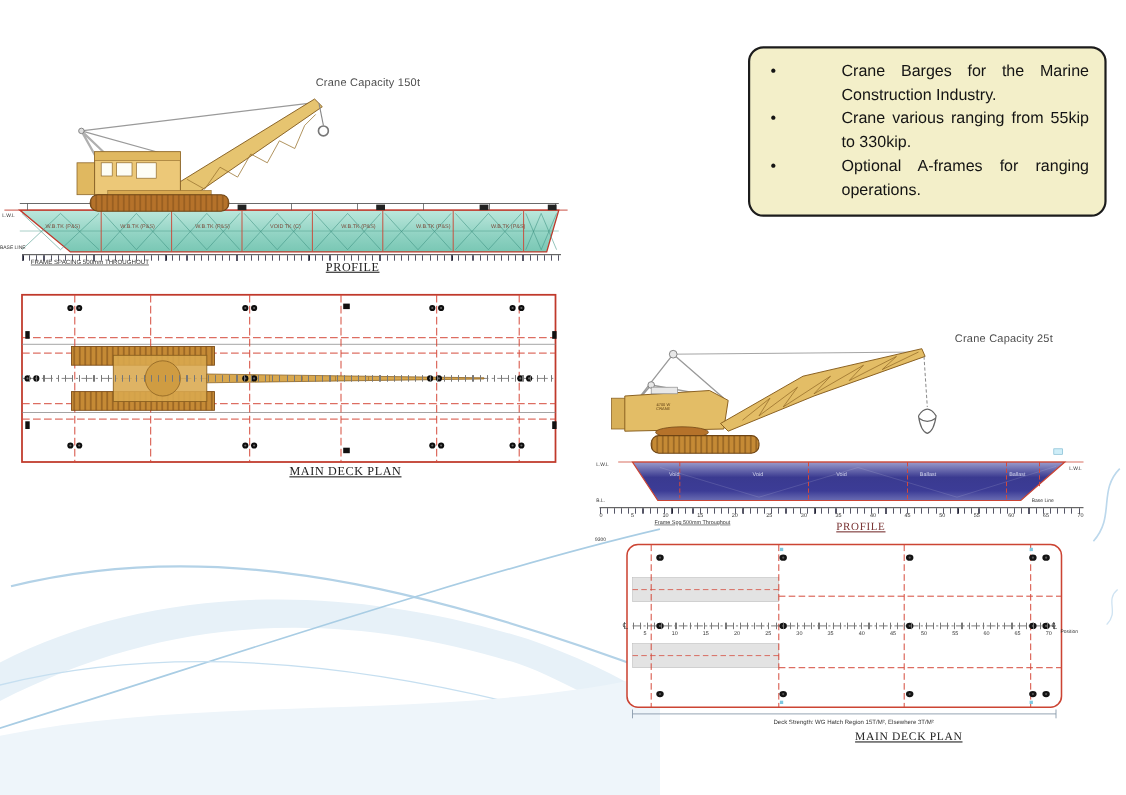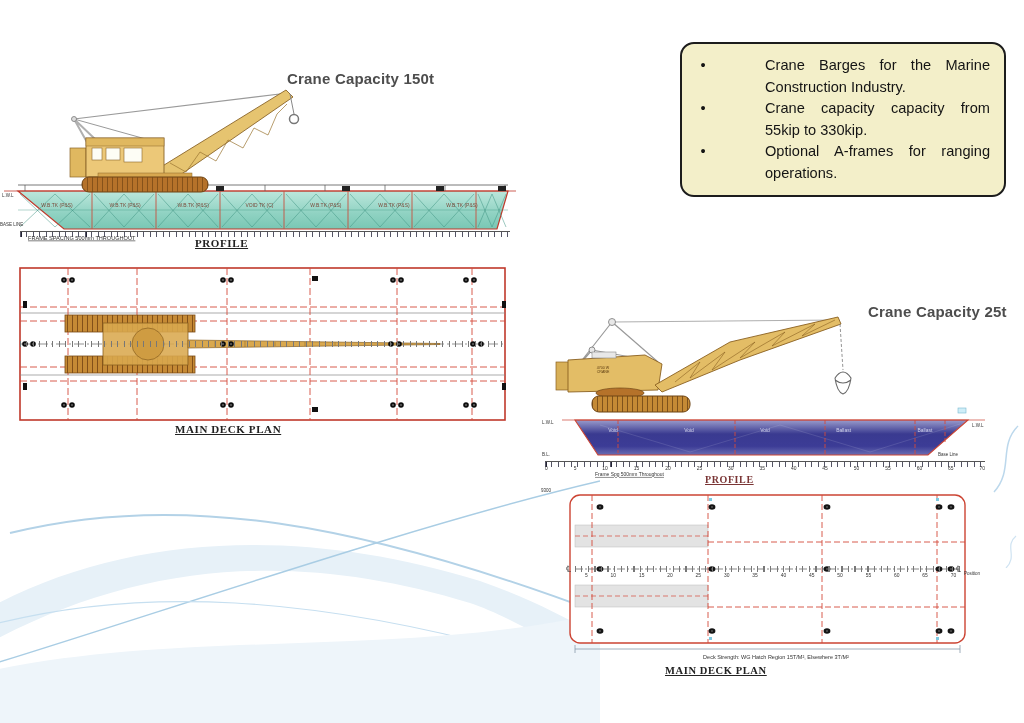--- a/index.html
+++ b/index.html
@@ -1,21 +1,21 @@
 <!DOCTYPE html>
 <html><head>
 <meta charset="utf-8">
 <style>
   html,body{margin:0;padding:0;background:#888;}
   .page{position:relative;width:1024px;height:723px;background:#ffffff;overflow:hidden;
         font-family:"Liberation Sans", sans-serif;}
   .abs{position:absolute;}
-  .title{font-weight:bold;font-size:15px;color:#4d4d4d;letter-spacing:.2px;white-space:nowrap;}
-  .caption-serif{font-family:"Liberation Serif", serif;font-weight:bold;color:#222;
-        text-decoration:underline;text-align:left;letter-spacing:.6px;white-space:nowrap;}
+  .title{font-weight:normal;font-size:10px;color:#4d4d4d;letter-spacing:.2px;white-space:nowrap;}
+  .caption-serif{font-family:"Liberation Serif", serif;font-weight:normal;color:#222;
+        text-decoration:underline;text-align:right;letter-spacing:.6px;white-space:nowrap;}
   .tiny{font-size:9px;transform-origin:0 0;white-space:nowrap;color:#333;}
   .underl{text-decoration:underline;}
   .row-ticks{display:flex;justify-content:space-between;transform-origin:0 0;}
   .row-ticks span{font-size:9px;color:#333;}
   .comp-row{display:flex;justify-content:space-around;transform-origin:0 0;}
   .comp-row span{font-size:9px;color:#7a4a3a;white-space:nowrap;}
   .comp-row.light span{color:#d4d6ee;}
   
   .ruler{border-top:1px solid #555;height:5px;
      background:repeating-linear-gradient(90deg,#556 0 1px,transparent 1px 6.5px),
@@ -190,21 +190,21 @@
   <div class="abs caption-serif" style="left:175px;top:423px;width:190px;font-size:11px;">MAIN DECK PLAN</div>
 
   <div class="abs info-box" style="left:680px;top:42px;">
     <ul>
       <li>
         <span class="bullet">•</span>
         <span class="btext">Crane Barges for the Marine Construction Industry.</span>
       </li>
       <li>
         <span class="bullet">•</span>
-        <span class="btext">Crane capacity capacity from 55kip to 330kip.</span>
+        <span class="btext">Crane various ranging from 55kip to 330kip.</span>
       </li>
       <li>
         <span class="bullet">•</span>
         <span class="btext">Optional A-frames for ranging operations.</span>
       </li>
     </ul>
   </div>
 
   <div class="abs title" style="left:868px;top:303px;text-align:right;">Crane Capacity 25t</div>
 

